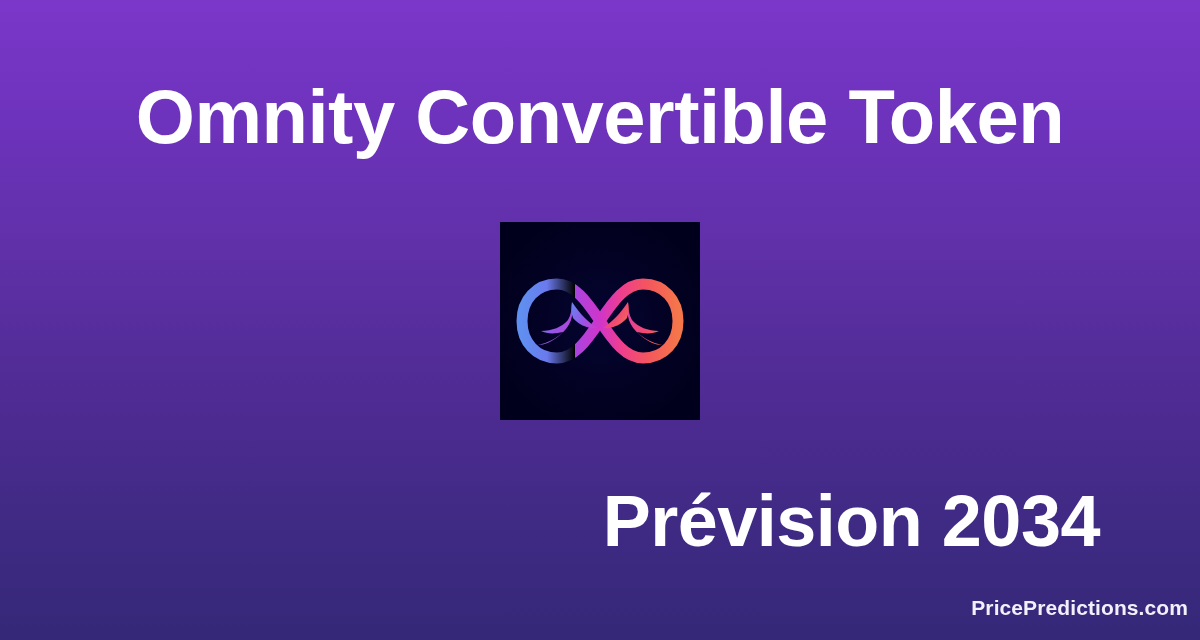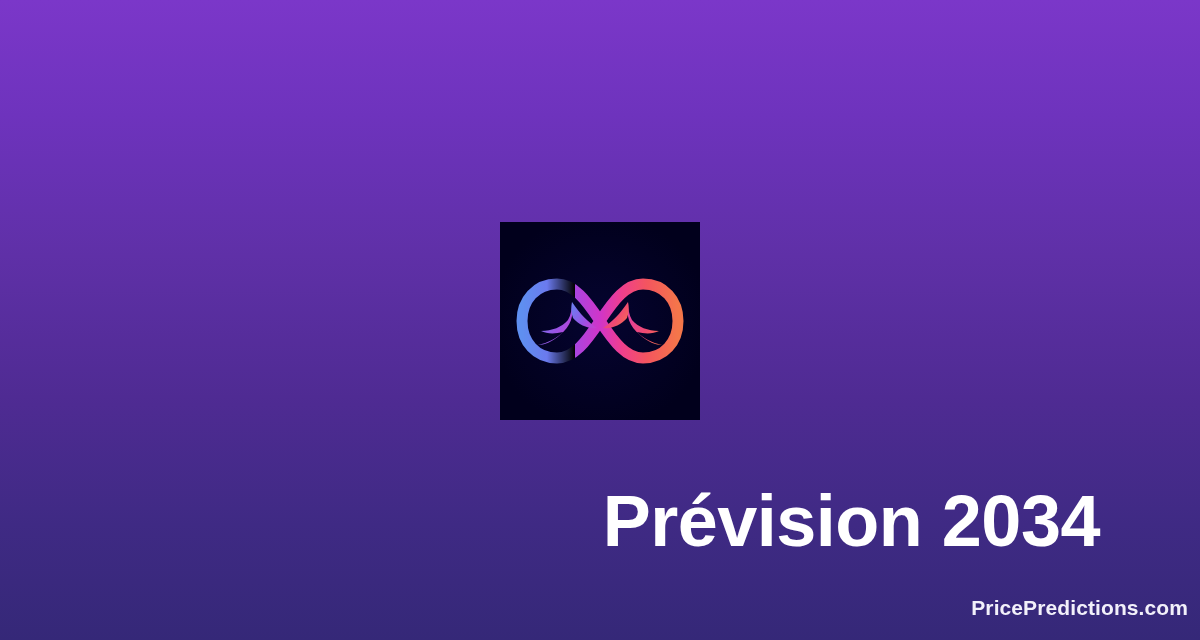--- a/index.html
+++ b/index.html
@@ -95,20 +95,21 @@
     font-size: 21px;
     letter-spacing: 0.1px;
     white-space: nowrap;
   }
 </style>
 </head>
 <body>
 
 <div class="banner">
 
+  <div class="coin-title">Omnity Convertible Token</div>
 
   <div class="logo-wrap">
     <div class="logo-box">
       <svg viewBox="0 0 200 198" xmlns="http://www.w3.org/2000/svg">
         <defs>
           <linearGradient id="infGrad" x1="0" y1="0.5" x2="1" y2="0.5">
             <stop offset="0%" stop-color="#5f8ff0"></stop>
             <stop offset="16%" stop-color="#6b7aee"></stop>
             <stop offset="34%" stop-color="#a murder"></stop>
             <stop offset="34%" stop-color="#a945e0"></stop>

